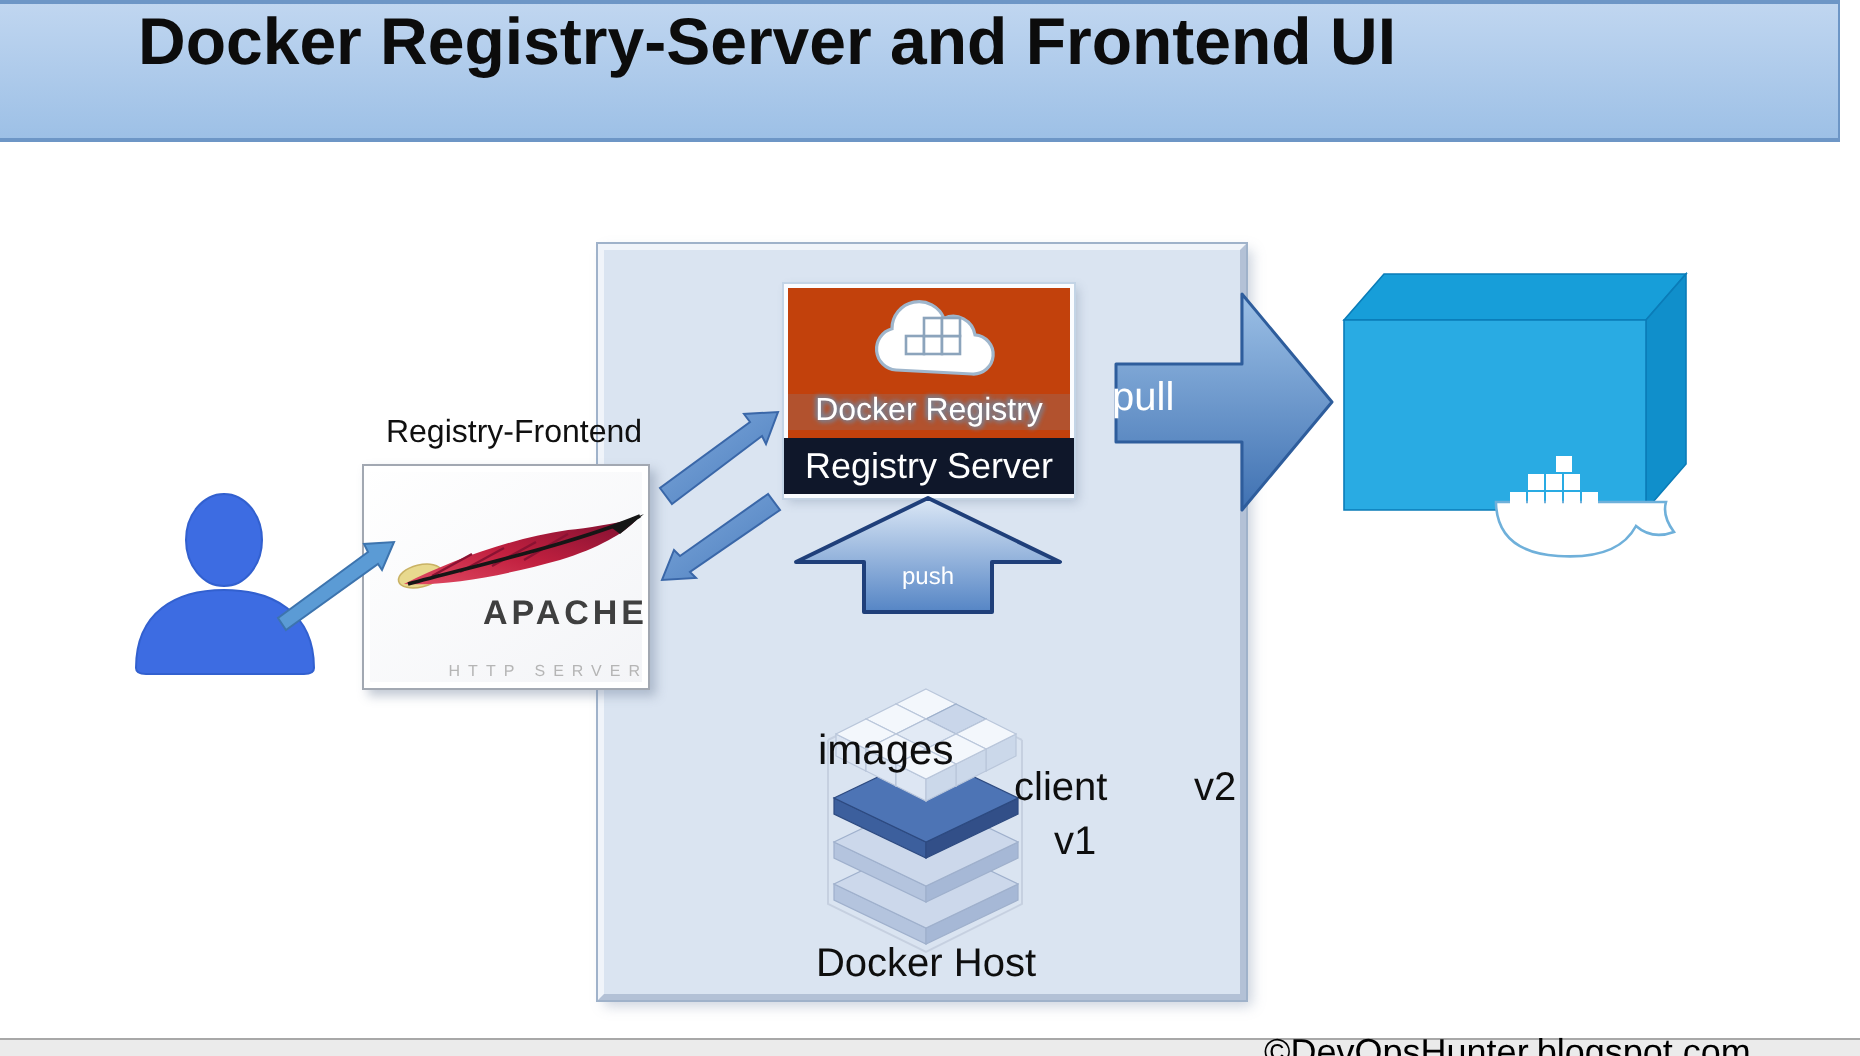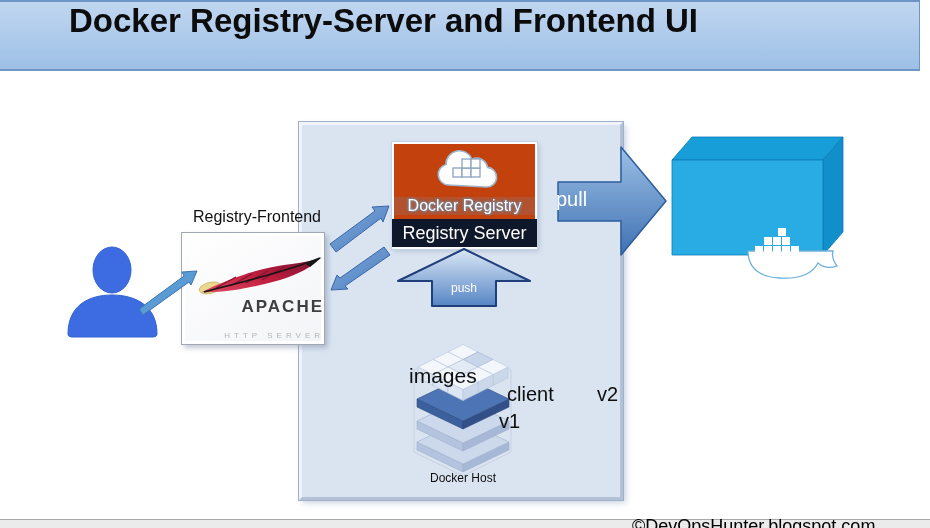--- a/index.html
+++ b/index.html
@@ -45,22 +45,22 @@
   #overlay{left:0;top:0;width:930px;height:528px;z-index:7;pointer-events:none;}
 
   
   .lbl{z-index:8;color:#0e0e0e;white-space:nowrap;}
   #pull-label{left:556px;top:188px;width:66px;font-size:20px;color:#fff;}
   #push-label{left:430px;top:281px;width:68px;text-align:center;font-size:12px;color:#fff;}
   #client-label{left:672px;top:194px;width:152px;text-align:center;font-size:22px;color:#fff;}
   #images-label{left:409px;top:364px;font-size:21px;}
   #tag-latest{left:507px;top:383px;font-size:20px;}
   #tag-v2{left:578px;top:383px;font-size:20px;margin-left:19px;}
-  #tag-v1{left:499px;top:410px;font-size:20px;}
-  #host-label{left:398px;top:471px;width:130px;text-align:center;font-size:12px;}
+  #tag-v1{left:527px;top:410px;font-size:20px;}
+  #host-label{left:398px;top:471px;width:130px;text-align:center;font-size:20px;}
   #credit{left:632px;top:478px;font-size:18px;color:#000;margin-top:38px;}
 
   #bottom-bar{left:0;top:519px;width:930px;height:9px;background:#ebebeb;border-top:1px solid #a8a8a8;z-index:2;}
 </style>
 </head>
 <body>
 
 <div id="canvas">
 
   <div id="banner" class="abs">

